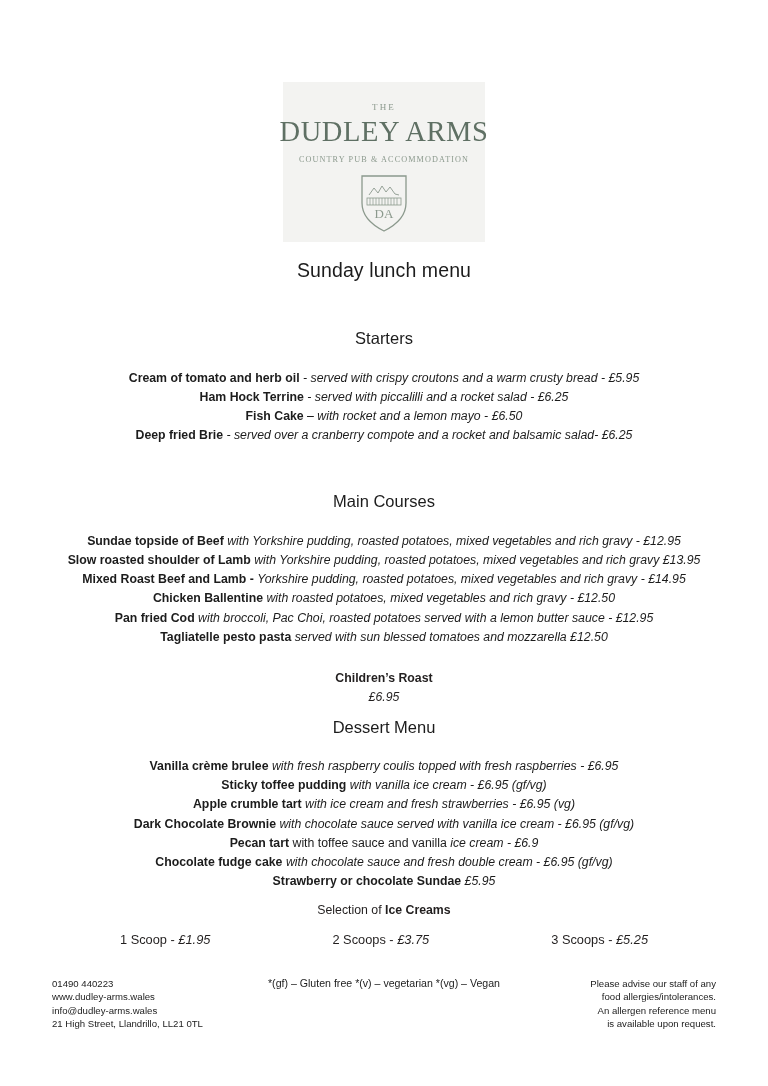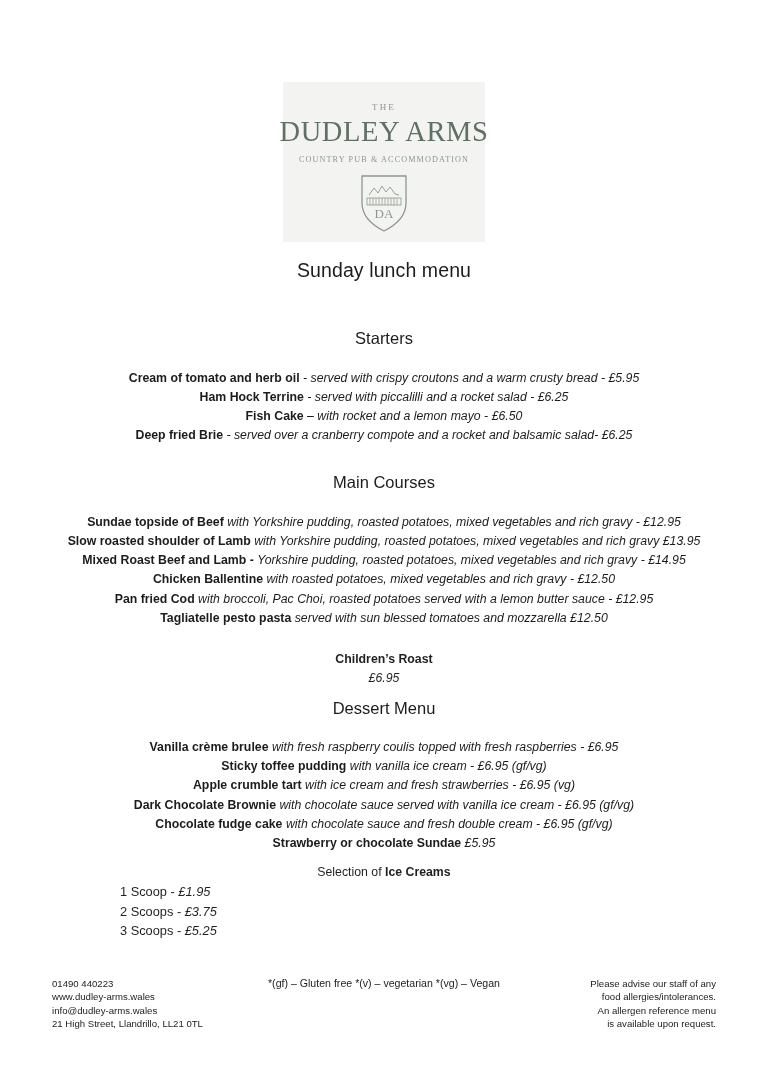--- a/index.html
+++ b/index.html
@@ -198,21 +198,21 @@
       </div>
       <div class="item">
         <span class="nm">Fish Cake</span><span class="ds"> – with rocket and a lemon mayo - £6.50</span>
       </div>
       <div class="item">
         <span class="nm">Deep fried Brie</span><span class="ds"> - served over a cranberry compote and a rocket and balsamic salad- £6.25</span>
       </div>
     </div>
   </div>
 
-  <div class="section" style="margin-top:29px;">
+  <div class="section" style="margin-top:48px;">
     <div class="section-heading">Main Courses</div>
     <div class="items" style="margin-top:22px;">
       <div class="item">
         <span class="nm">Sundae topside of Beef</span><span class="ds"> with Yorkshire pudding, roasted potatoes, mixed vegetables and rich gravy - £12.95</span>
       </div>
       <div class="item">
         <span class="nm">Slow roasted shoulder of Lamb</span><span class="ds"> with Yorkshire pudding, roasted potatoes, mixed vegetables and rich gravy £13.95</span>
       </div>
       <div class="item">
         <span class="nm">Mixed Roast Beef and Lamb - </span><span class="ds">Yorkshire pudding, roasted potatoes, mixed vegetables and rich gravy - £14.95</span>
@@ -247,32 +247,35 @@
       <div class="item">
         <span class="nm">Sticky toffee pudding</span><span class="ds"> with vanilla ice cream - £6.95 (gf/vg)</span>
       </div>
       <div class="item">
         <span class="nm">Apple crumble tart</span><span class="ds"> with ice cream and fresh strawberries - £6.95 (vg)</span>
       </div>
       <div class="item">
         <span class="nm">Dark Chocolate Brownie</span><span class="ds"> with chocolate sauce served with vanilla ice cream - £6.95 (gf/vg)</span>
       </div>
       <div class="item">
+        <span class="nm">Pecan tart</span><span class="up"> with toffee sauce and vanilla </span><span class="ds">ice cream - £6.9</span>
+      </div>
+      <div class="item">
         <span class="nm">Chocolate fudge cake</span><span class="ds"> with chocolate sauce and fresh double cream - £6.95 (gf/vg)</span>
       </div>
       <div class="item">
         <span class="nm">Strawberry or chocolate Sundae</span><span class="ds"> £5.95</span>
       </div>
     </div>
   </div>
 
   <div class="scoops-label" style="margin-top:10px;">
     <span>Selection of </span><span class="nm">Ice Creams</span>
   </div>
-  <div class="scoops-row" style="flex-direction:column;">
+  <div class="scoops-row" style="margin-top:9px;">
     <div class="scoop-cell">
       <span>1 Scoop - </span><span class="pr">£1.95</span>
     </div>
     <div class="scoop-cell">
       <span>2 Scoops - </span><span class="pr">£3.75</span>
     </div>
     <div class="scoop-cell">
       <span>3 Scoops - </span><span class="pr">£5.25</span>
     </div>
   </div>

